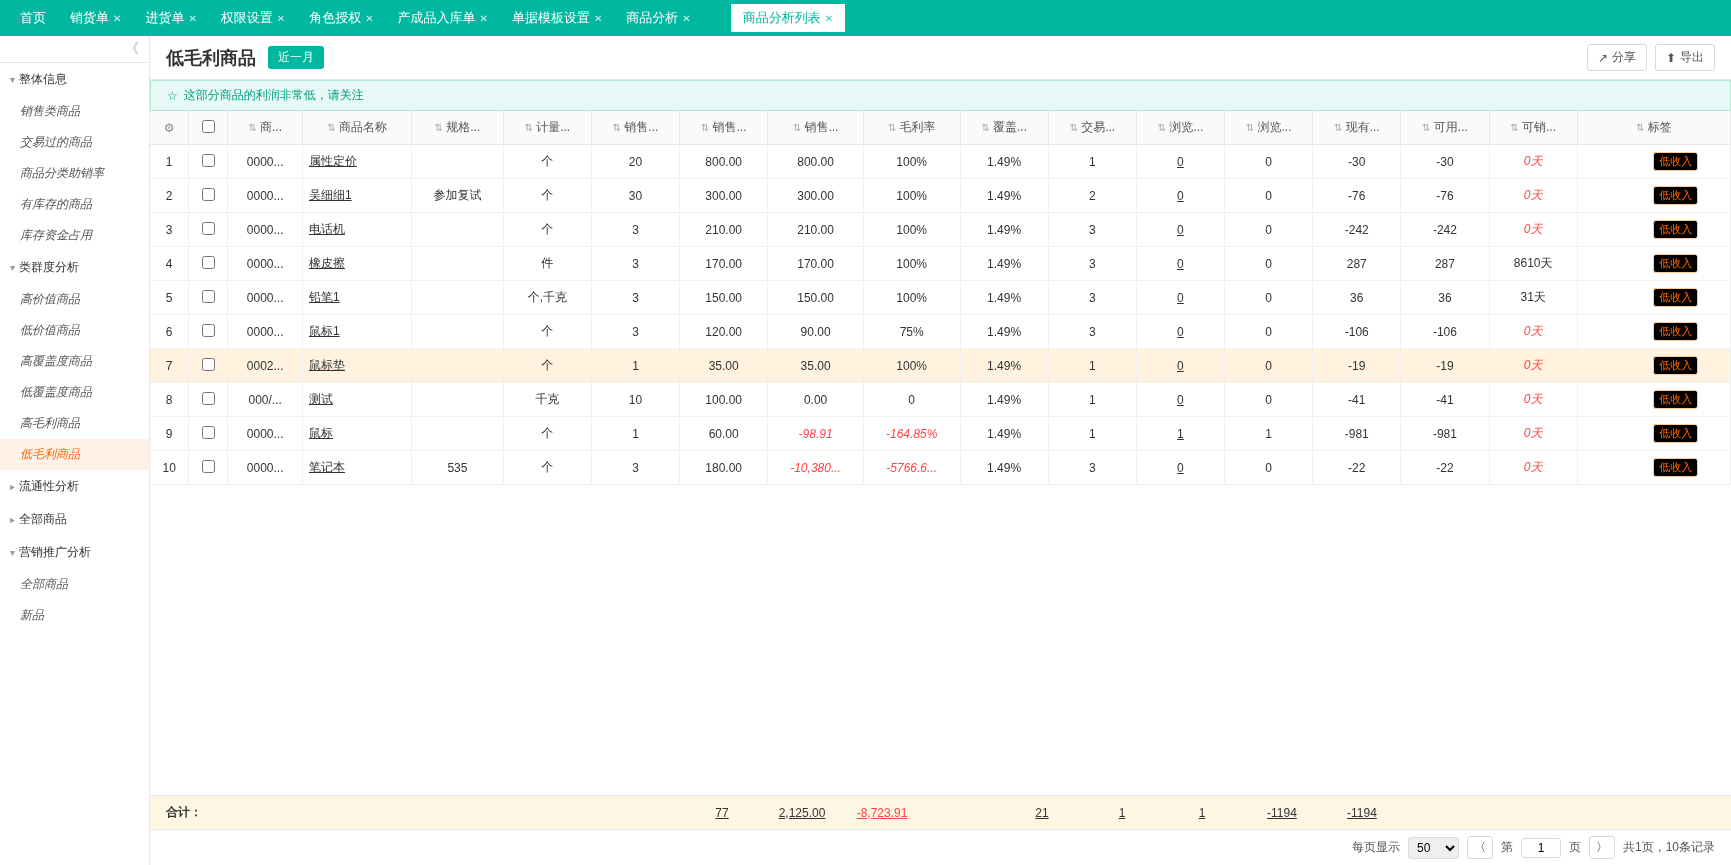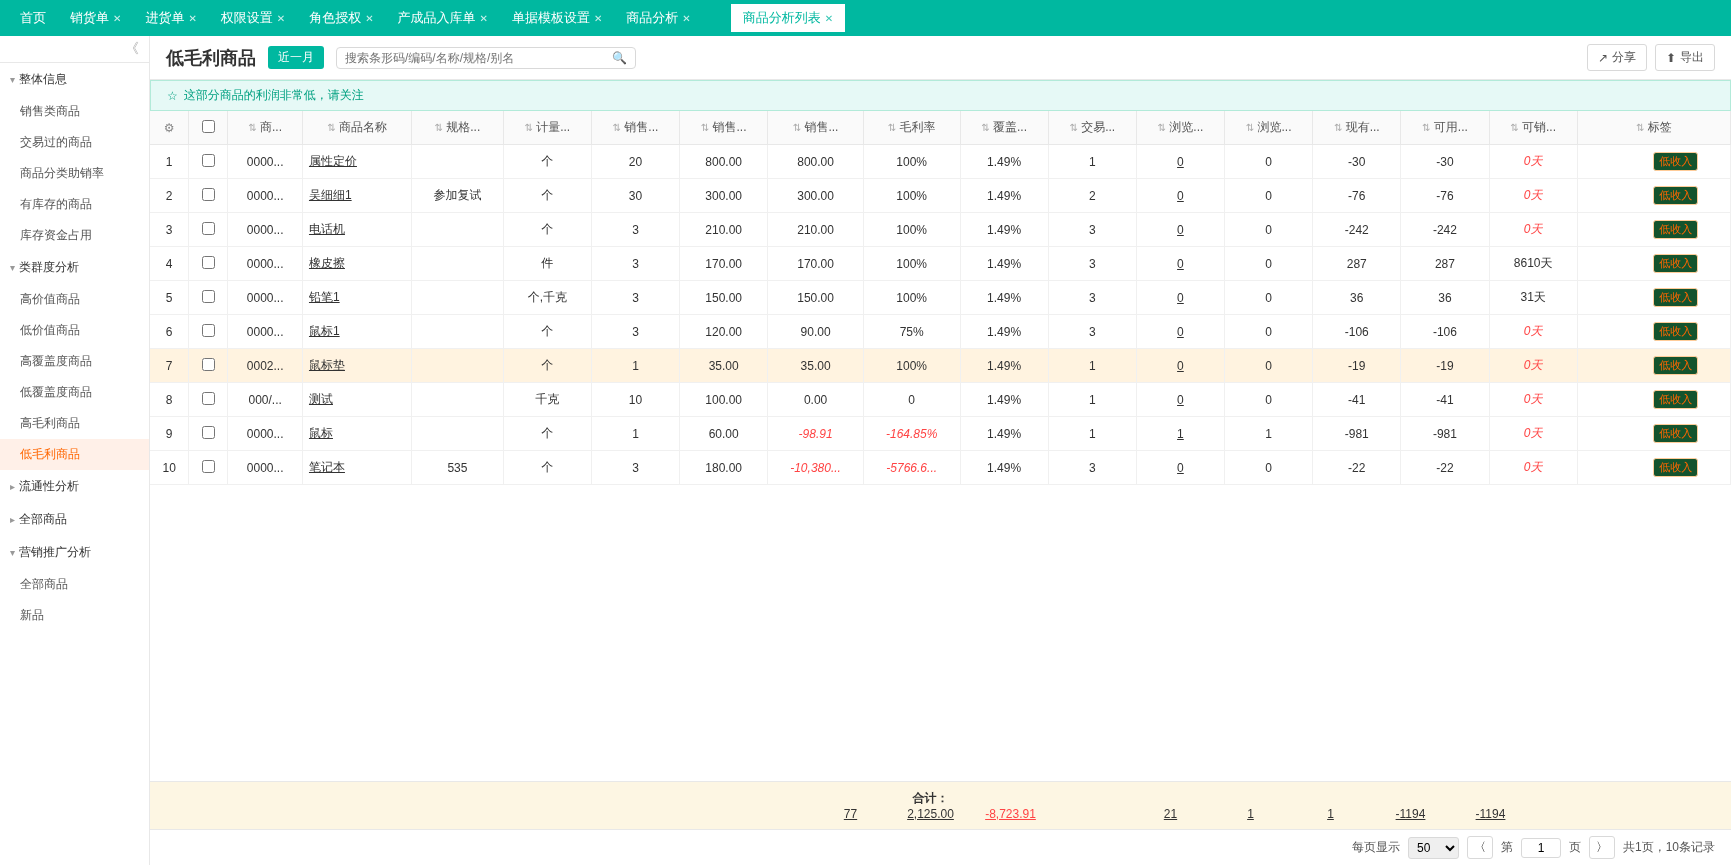--- a/index.html
+++ b/index.html
@@ -45,20 +45,21 @@
       font-size: 12px;
       cursor: pointer;
     }
     .sidebar-group-title .arrow { margin-right: 4px; color: #999; font-size: 10px; }
     .sidebar-item {
       padding: 7px 10px 7px 20px;
       color: #555;
       font-size: 12px;
       cursor: pointer;
       white-space: nowrap;
+      font-style: italic;
     }
     .sidebar-item.active { background: #fff0e8; color: #ff6600; }
 
     
     .main-content {
       flex: 1;
       display: flex;
       flex-direction: column;
       overflow: hidden;
       background: #f5f5f5;
@@ -168,40 +169,39 @@
       padding: 7px 6px;
       text-align: center;
       color: #333;
       border-right: 1px solid #f0f0f0;
       white-space: nowrap;
     }
     td.text-left { text-align: left; text-decoration: underline; }
     td.red { color: #ff4444; font-style: italic; }
     .tag-badge {
       display: inline-block;
-      background: #14532d;
+      background: #000000;
       color: #ff6600;
       border: 1px solid #ffcc99;
       border-radius: 3px;
       padding: 1px 5px;
       font-size: 11px;
       margin-left: 44px;
     }
     .underline-link { text-decoration: underline; cursor: pointer; color: #333; }
 
     
     .table-footer {
       background: #fdf6e3;
       border-top: 1px solid #e8e8e8;
       padding: 8px 16px;
       display: flex;
       align-items: center;
       font-size: 12px;
       color: #333;
-      flex-direction: column;
     }
     .footer-label { font-weight: bold; margin-right: 20px; }
     .footer-cells {
       display: flex;
       gap: 0;
     }
     .footer-cell {
       min-width: 80px;
       text-align: center;
       padding: 0 6px;
@@ -307,24 +307,20 @@
         <span>营销推广分析</span>
       </div>
       <div class="sidebar-item">全部商品</div>
       <div class="sidebar-item">新品</div>
     </div>
 
   <div class="main-content">
     <div class="page-header">
       <span class="page-title" id="page-title">低毛利商品</span>
       <button class="filter-btn" id="filter-btn">近一月</button>
-      <div class="search-box">
-        <input type="text" id="search-input" placeholder="搜索条形码/编码/名称/规格/别名" style="">
-        <span style="color:#aaa;">🔍</span>
-      </div>
       <div class="header-actions">
         <button class="action-btn" id="share-btn"><span>↗</span>分享</button>
         <button class="action-btn" id="export-btn"><span>⬆</span>导出</button>
       </div>
     </div>
 
     <div class="alert-bar">
       <span>☆</span>
       <span id="alert-text">这部分商品的利润非常低，请关注</span>
     </div>

